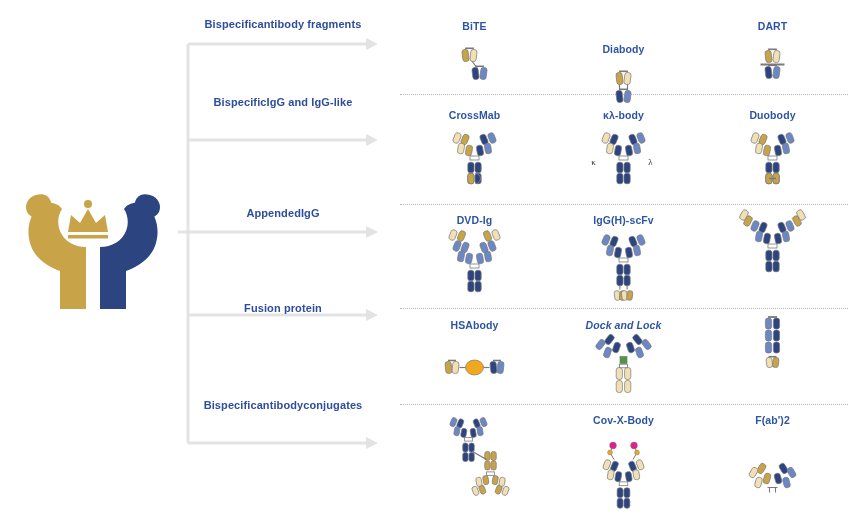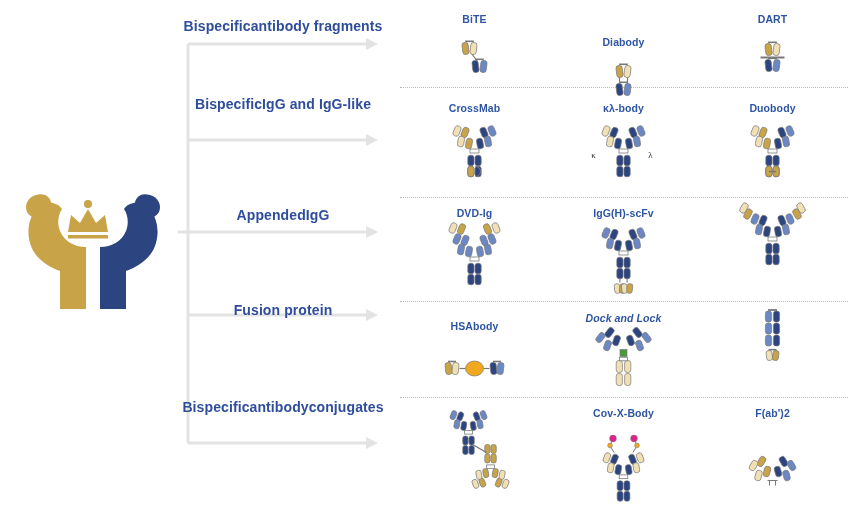--- a/index.html
+++ b/index.html
@@ -14,30 +14,30 @@
 
   
   .logo-wrap{position:absolute;left:8px;top:185px;width:170px;height:125px;}
 
   
   .flow{position:absolute;left:178px;top:0;width:222px;height:523px;}
 
   .cat-label{
     position:absolute;
     color:#2e4d9b;
-    font-size:14px;
+    font-size:11px;
     font-weight:bold;
     white-space:nowrap;
     letter-spacing:.1px;
     text-align:center;
     transform:translateX(-50%);
   }
 
   
-  .grid{position:absolute;left:400px;top:9px;width:448px;height:406px;}
+  .grid{position:absolute;left:400px;top:16px;width:448px;height:406px;}
   .row{position:absolute;left:0;width:448px;}
   .row-sep{
     position:absolute;left:0;width:448px;height:1px;
     border-top:1px dotted #b9b9b9;
   }
   .cell{position:absolute;width:149px;top:0;text-align:center;}
   .cell-title{
     color:#2e55a3;
     font-size:10.5px;
     font-weight:bold;
@@ -271,21 +271,21 @@
               <rect x="84.9" y="25.25" width="6.2" height="10.5" rx="2.604" ry="2.604" fill="#6b87c4" stroke="#7a7a7a" stroke-width="0.7" transform="rotate(-9.9 88 30.5)"></rect>
               <rect x="88.9" y="14.75" width="6.2" height="10.5" rx="2.604" ry="2.604" fill="#6b87c4" stroke="#7a7a7a" stroke-width="0.7" transform="rotate(-22 92 20)"></rect>
               <rect x="46.9" y="9.75" width="6.2" height="10.5" rx="2.604" ry="2.604" fill="#c8a348" stroke="#7a7a7a" stroke-width="0.7" transform="rotate(28 50 15)"></rect>
               <rect x="42.9" y="3.75" width="6.2" height="10.5" rx="2.604" ry="2.604" fill="#f0e0b4" stroke="#7a7a7a" stroke-width="0.7" transform="rotate(28 46 9)"></rect>
               <rect x="95.9" y="9.75" width="6.2" height="10.5" rx="2.604" ry="2.604" fill="#c8a348" stroke="#7a7a7a" stroke-width="0.7" transform="rotate(-28 99 15)"></rect>
               <rect x="99.9" y="3.75" width="6.2" height="10.5" rx="2.604" ry="2.604" fill="#f0e0b4" stroke="#7a7a7a" stroke-width="0.7" transform="rotate(-28 103 9)"></rect>
             </g>
           </svg></div>
       </div>
       <div class="row" style="top: 295px; height: 95px;">
-        <div class="cell" style="left: 0px; margin-top: 8px;"><div class="cell-title" style="color: rgb(46, 85, 163); padding-top: 8px;">HSAbody</div><svg viewBox="0 0 149 73" width="149" height="73" class="cell-art">
+        <div class="cell" style="left: 0px;"><div class="cell-title" style="color: rgb(46, 85, 163); padding-top: 8px;">HSAbody</div><svg viewBox="0 0 149 73" width="149" height="73" class="cell-art">
             <g>
               <rect x="45.4" y="30.5" width="6.2" height="12" rx="2.604" ry="2.604" fill="#c8a348" stroke="#7a7a7a" stroke-width="0.7" transform="rotate(-6 48.5 36.5)"></rect>
               <rect x="52.4" y="30.5" width="6.2" height="12" rx="2.604" ry="2.604" fill="#f0e0b4" stroke="#7a7a7a" stroke-width="0.7" transform="rotate(6 55.5 36.5)"></rect>
               <rect x="48" y="28.7" width="8" height="1.6" fill="#7a7a7a"></rect>
               <ellipse cx="74.5" cy="36.5" rx="9" ry="7.5" fill="#f0a81e" stroke="#7a7a7a" stroke-width="0.7"></ellipse>
               <rect x="90.4" y="30.5" width="6.2" height="12" rx="2.604" ry="2.604" fill="#2c4480" stroke="#7a7a7a" stroke-width="0.7" transform="rotate(-6 93.5 36.5)"></rect>
               <rect x="97.4" y="30.5" width="6.2" height="12" rx="2.604" ry="2.604" fill="#6b87c4" stroke="#7a7a7a" stroke-width="0.7" transform="rotate(6 100.5 36.5)"></rect>
               <rect x="93" y="28.7" width="8" height="1.6" fill="#7a7a7a"></rect>
               <line x1="59.5" y1="36.5" x2="65.5" y2="36.5" stroke="#7a7a7a" stroke-width="1.2"></line>
               <line x1="83.5" y1="36.5" x2="89.5" y2="36.5" stroke="#7a7a7a" stroke-width="1.2"></line>

